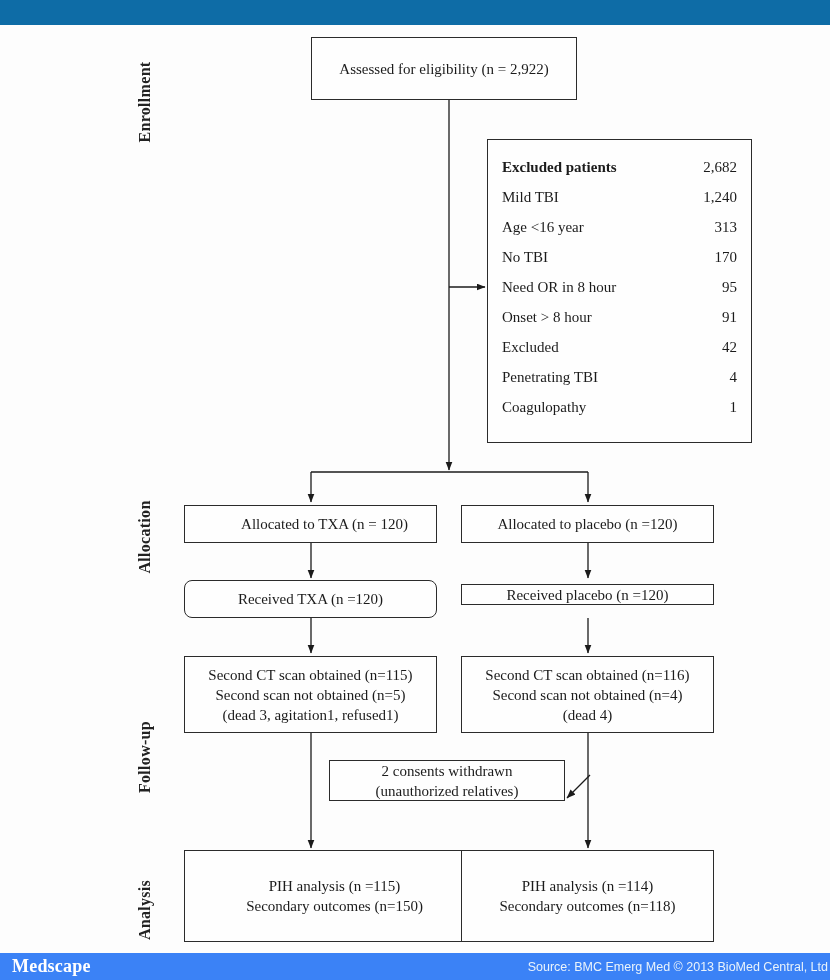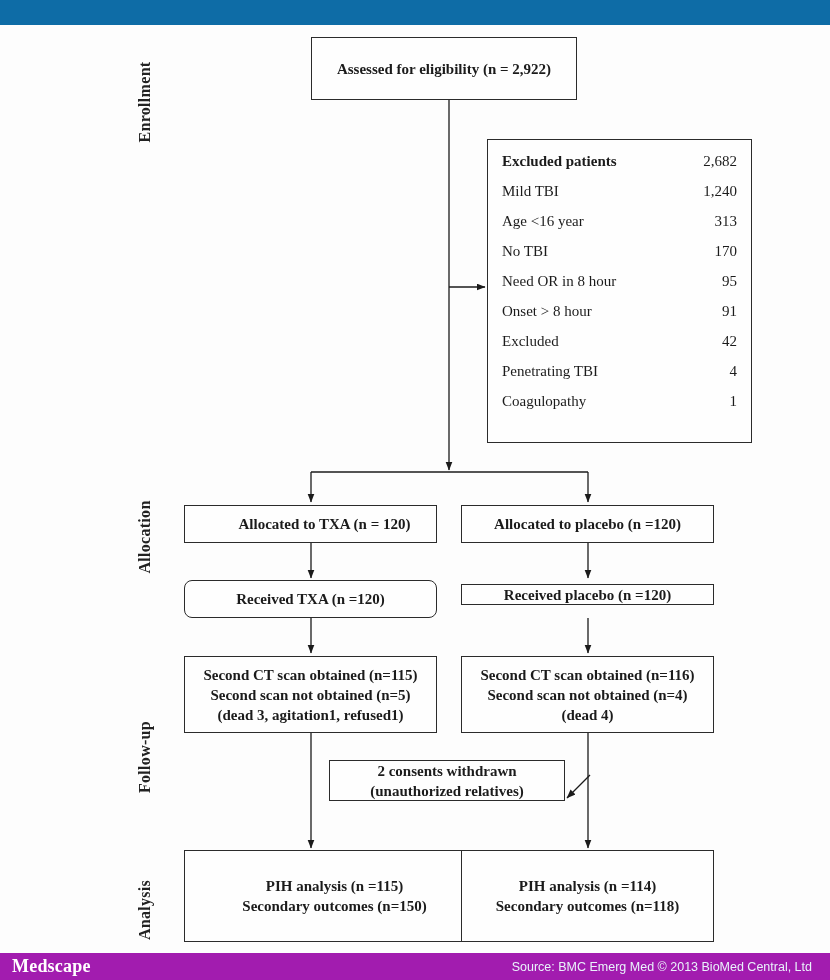--- a/index.html
+++ b/index.html
@@ -11,43 +11,43 @@
   }
   .page { position:relative; width:830px; height:980px; background:#fdfdfd; overflow:hidden; }
 
   .topbar { position:absolute; top:0; left:0; width:830px; height:25px; background:#0e6ca6; }
 
   .connectors { position:absolute; top:0; left:0; width:830px; height:980px; pointer-events:none; }
 
   .box {
     position:absolute; border:1px solid #2b2b2b; background:#fefefe;
     display:flex; flex-direction:column; align-items:center; justify-content:center;
-    text-align:center; font-size:15px; line-height:20px;font-weight:bold;
+    text-align:center; font-size:15px; line-height:20px;
   }
   .box .ln { width:100%; }
 
   .excluded {
     position:absolute; border:1px solid #2b2b2b; background:#fefefe;
-    font-size:15px; padding:6px 14px 0 14px;
+    font-size:15px; padding:12px 14px 0 14px;
   }
   .exrow { display:flex; justify-content:space-between; align-items:baseline; height:30px; line-height:30px; }
   .exrow .lab { text-align:left; }
   .exrow .val { text-align:right; }
   .exrow.title .lab { font-weight:bold; }
 
   .stage {
     position:absolute; width:120px; height:20px; line-height:20px;
     transform:rotate(-90deg); transform-origin:center;
     font-weight:bold; font-size:16px; letter-spacing:0.3px;
     text-align:center; white-space:nowrap; color:#222;
   }
 
   .footer {
-    position:absolute; top:953px; left:0; width:830px; height:27px; background:#a21caf;
-    display:flex; align-items:center; justify-content:space-between; padding:0 18px 0 12px;
+    position:absolute; top:953px; left:0; width:830px; height:27px; background:#3b82f6;
+    display:flex; align-items:center; justify-content:space-between; padding:0 2px 0 12px;
   }
   .logo {
     color:#ffffff; font-family:"Liberation Serif", serif; font-weight:bold;
     font-size:18px; letter-spacing:0.2px;
   }
   .source {
     color:#e9f3fb; font-family:"Liberation Sans", sans-serif; font-size:12.5px;
   }
 </style>
 </head>

